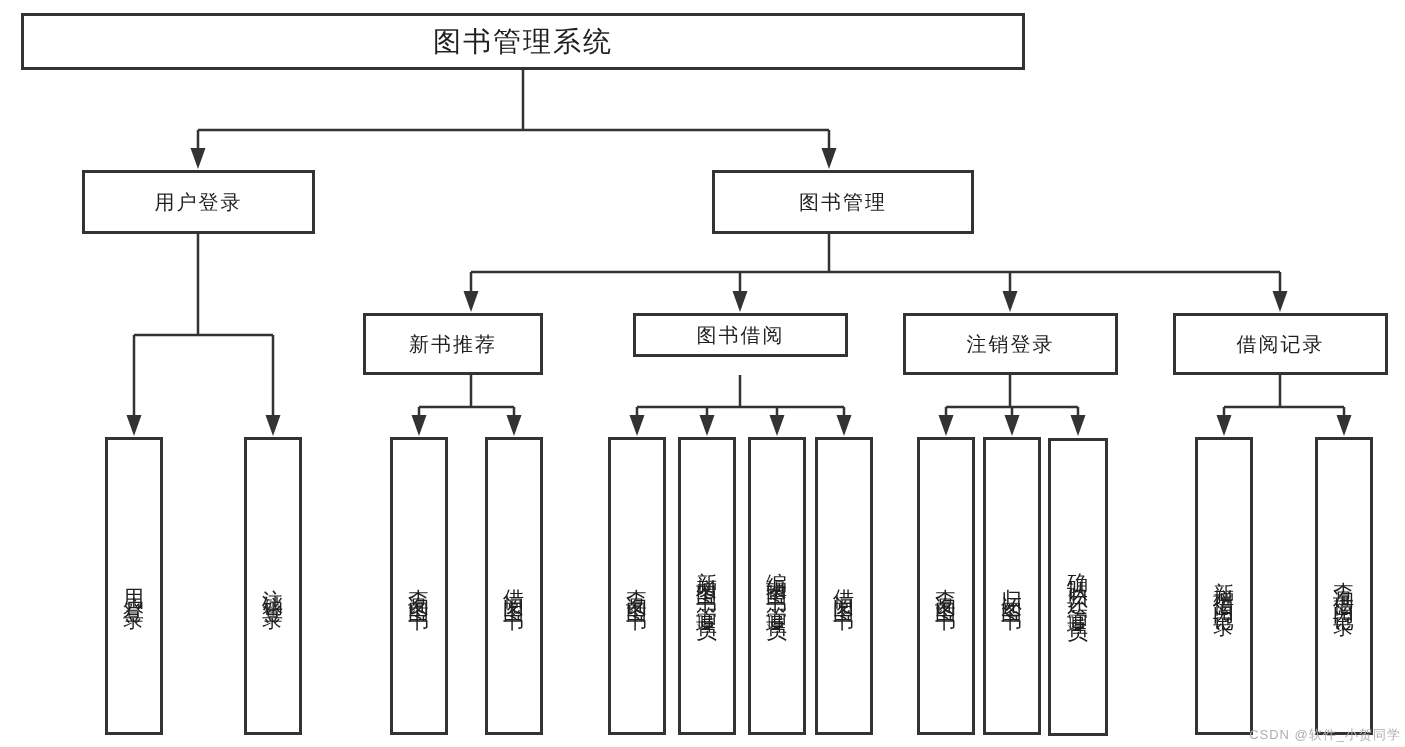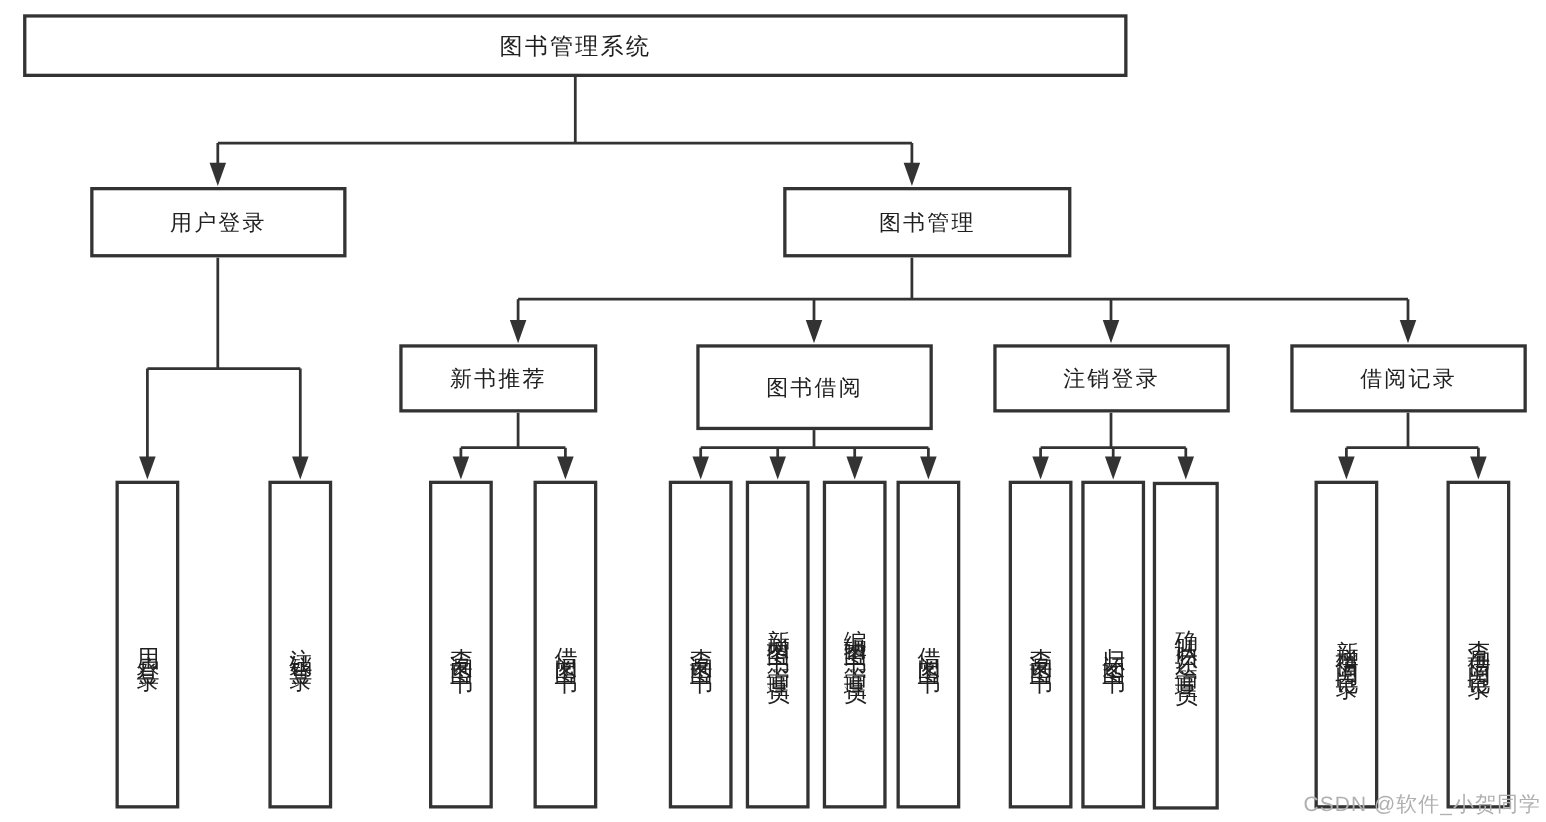--- a/index.html
+++ b/index.html
@@ -22,35 +22,35 @@
     box-sizing: border-box;
     background: #ffffff;
     border: 3px solid #333333;
     display: flex;
     align-items: center;
     justify-content: center;
     color: #1f1f1f;
     z-index: 2;
   }
   .hnode { font-size: 20px; letter-spacing: 2px; }
-  .rootnode { font-size: 21px; letter-spacing: 2px; }
+  .rootnode { font-size: 28px; letter-spacing: 2px; }
   .vnode { z-index: 2; }
   .vnode span {
     writing-mode: vertical-rl;
     text-orientation: mixed;
     font-size: 21px;
     letter-spacing: 7px;
     line-height: 1;
     color: #1f1f1f;
   }
   #watermark {
     position: absolute;
     right: 4px;
     bottom: 3px;
-    font-size: 19px;
+    font-size: 13px;
     color: #b0b0b0;
     letter-spacing: 1px;
     z-index: 3;
     white-space: nowrap;
   }
 </style>
 </head>
 <body>
 
 <div id="canvas">
@@ -102,21 +102,21 @@
   <div class="node hnode" style="left:82px; top:170px; width:233px; height:64px;">
     <span>用户登录</span>
   </div>
   <div class="node hnode" style="left:712px; top:170px; width:262px; height:64px;">
     <span>图书管理</span>
   </div>
 
   <div class="node hnode" style="left:363px; top:313px; width:180px; height:62px;">
     <span>新书推荐</span>
   </div>
-  <div class="node hnode" style="left:633px; top:313px; width:215px; height:78px;">
+  <div class="node hnode" style="left:633px; top:313px; width:215px; height:44px;">
     <span>图书借阅</span>
   </div>
   <div class="node hnode" style="left:903px; top:313px; width:215px; height:62px;">
     <span>注销登录</span>
   </div>
   <div class="node hnode" style="left:1173px; top:313px; width:215px; height:62px;">
     <span>借阅记录</span>
   </div>
 
   <div class="node vnode" style="left:105px; top:437px; width:58px; height:298px;">

